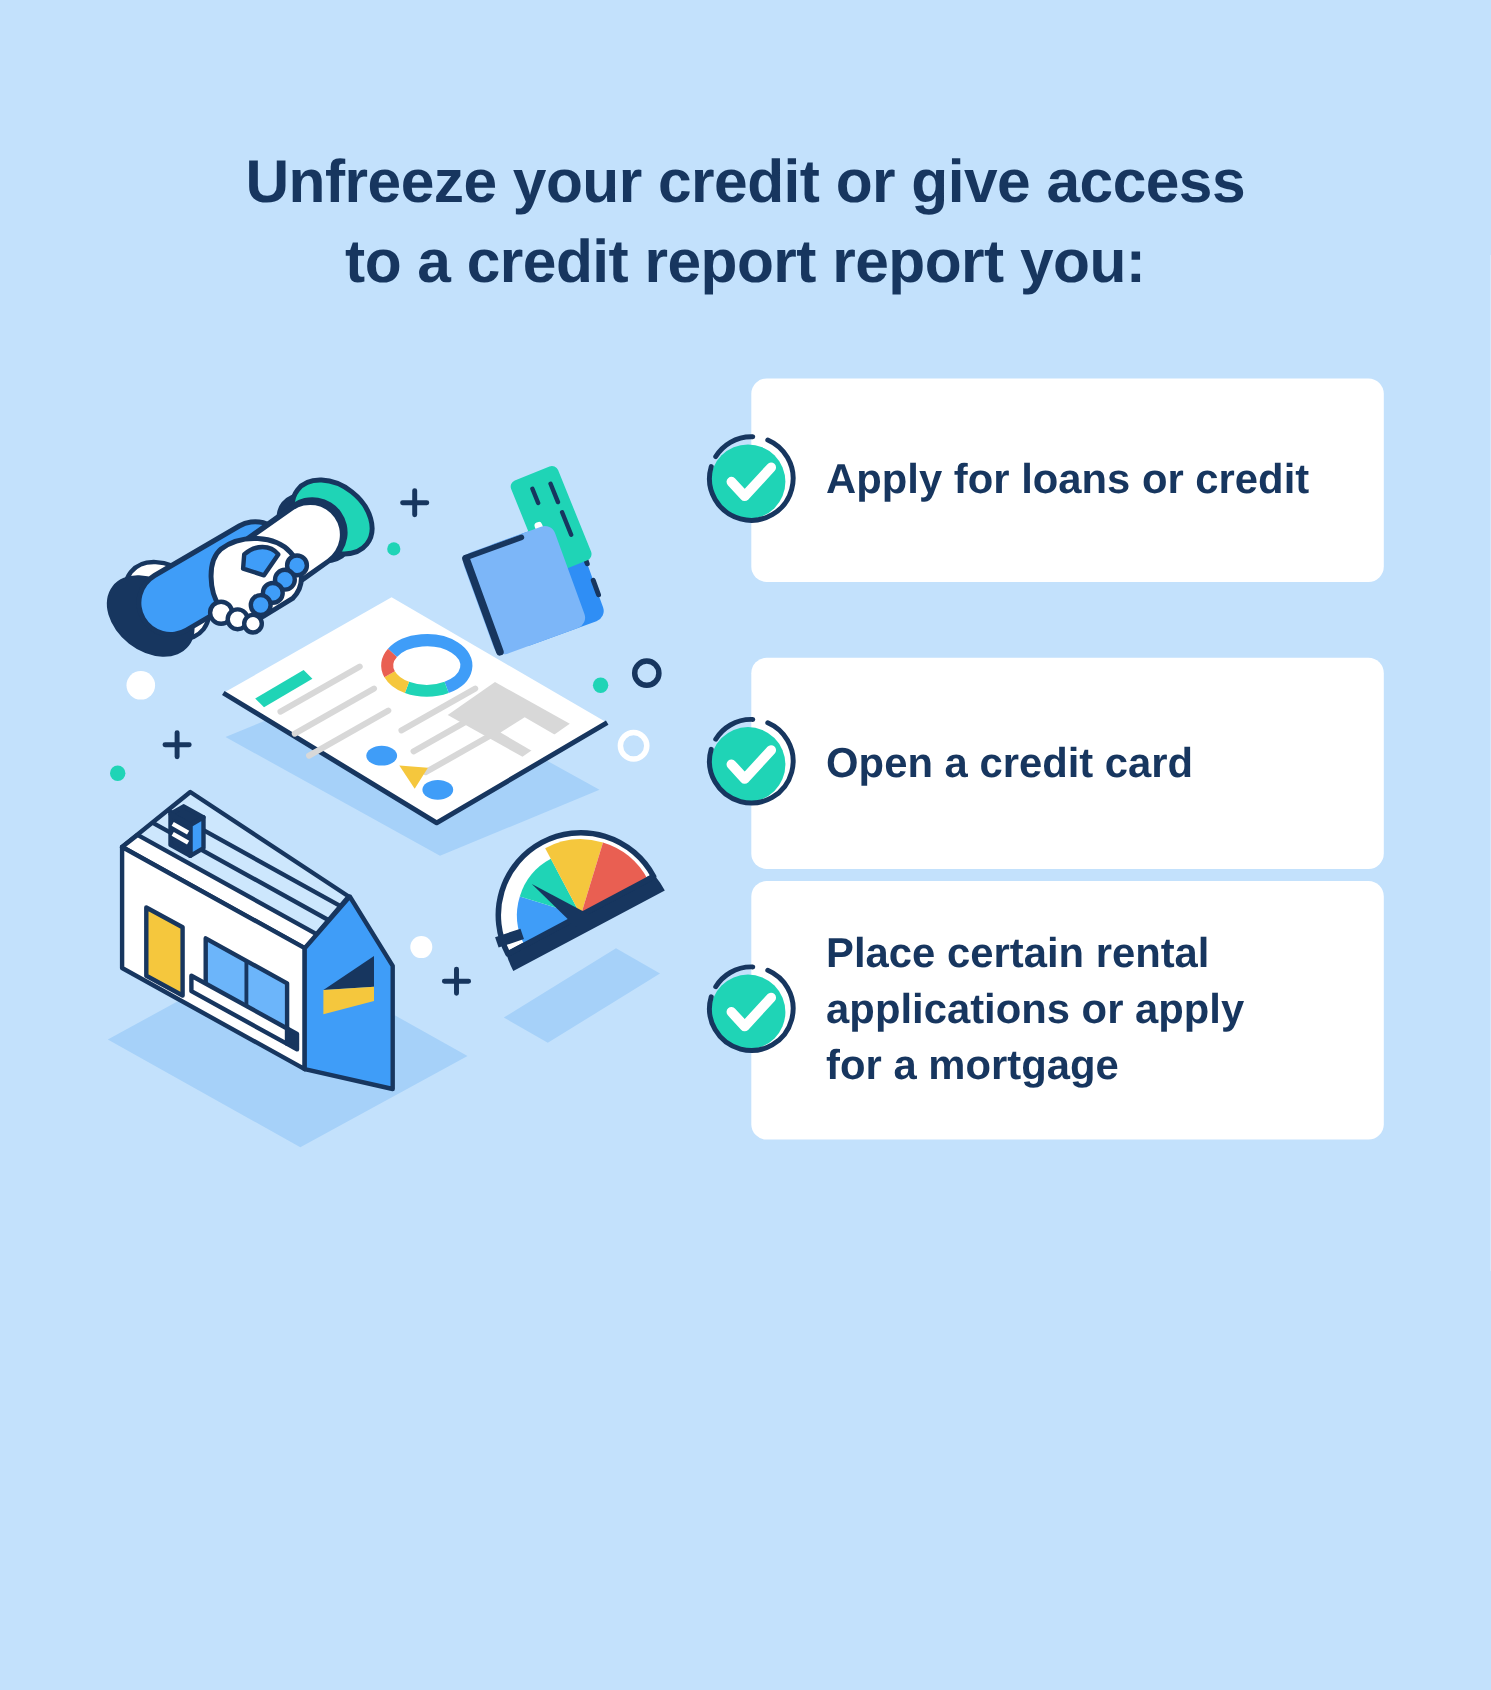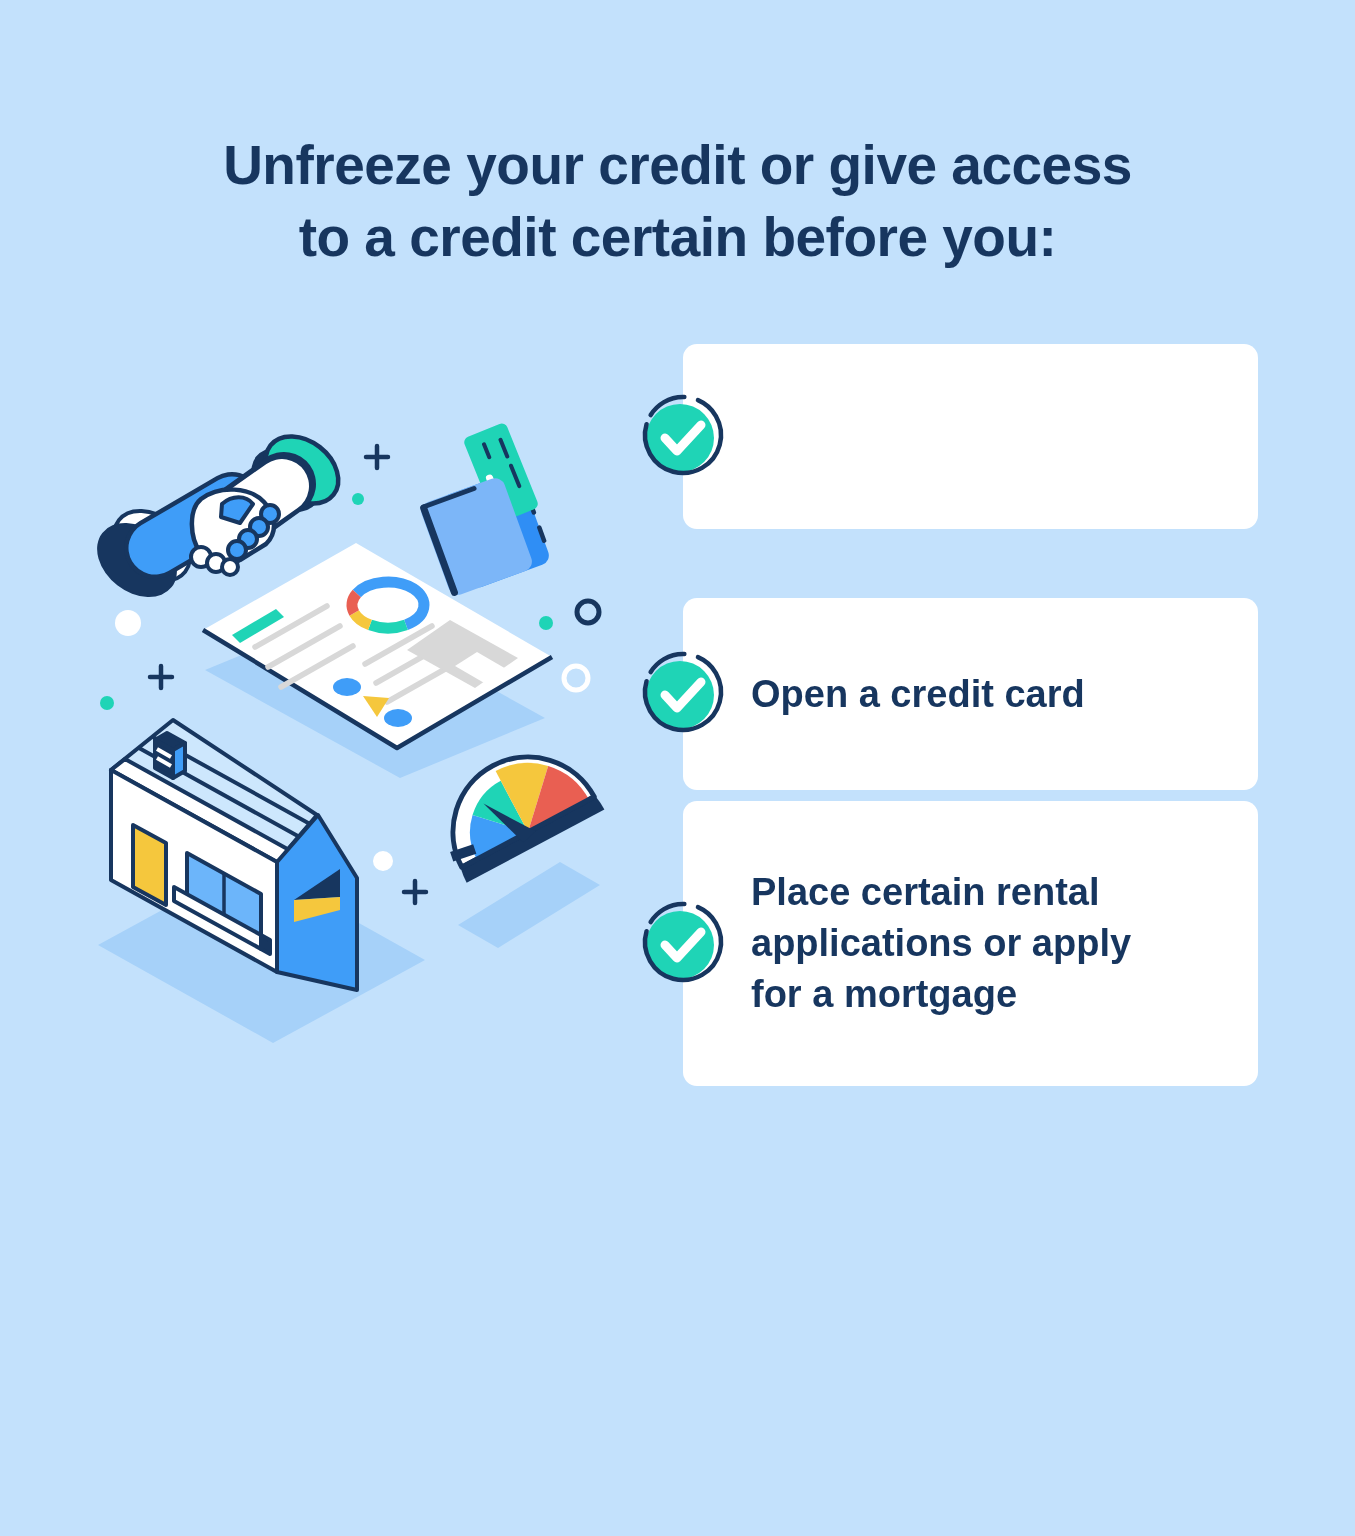--- a/index.html
+++ b/index.html
@@ -26,21 +26,21 @@
   .card{
     position:absolute;
     left:683px;width:575px;
     background:#ffffff;
     border-radius:14px;
     box-sizing:border-box;
     display:flex;align-items:center;
   }
   .card-1{top:344px;height:185px;}
   .card-2{top:598px;height:192px;}
-  .card-3{top:801px;height:285px;}
+  .card-3{top:801px;height:235px;}
   .check{
     position:absolute;
     left:-44px;top:50%;
     width:88px;height:88px;
     transform:translateY(-50%);
   }
   .card .label{
     color:#17365f;
     font-size:38px;
     font-weight:700;
@@ -67,21 +67,21 @@
   }
   .source .src-label{font-weight:700;margin-right:12px;}
 </style>
 </head>
 <body>
 
 <div class="page">
 
   <h1 class="title">
     <span class="line">Unfreeze your credit or give access</span>
-    <span class="line">to a credit certain before you:</span>
+    <span class="line">to a credit report report you:</span>
   </h1>
 
   <svg class="illustration" viewBox="0 0 560 660" xmlns="http://www.w3.org/2000/svg">
 
     <g stroke-linecap="round" fill="none">
       <path d="M286 57 H308 M297 46 V68" stroke="#17365f" stroke-width="4.5"></path>
       <circle cx="278" cy="99" r="6" fill="#1fd4b6" stroke="none"></circle>
       <circle cx="48" cy="223" r="13" fill="#ffffff" stroke="none"></circle>
       <path d="M70 277 H92 M81 266 V288" stroke="#17365f" stroke-width="4.5"></path>
       <circle cx="27" cy="303" r="7" fill="#1fd4b6" stroke="none"></circle>
@@ -201,20 +201,21 @@
       </g>
     </g>
   </svg>
 
   <div class="card card-1">
     <svg class="check" viewBox="0 0 88 88">
       <circle cx="41" cy="45" r="34" fill="#1fd4b6"></circle>
       <circle cx="44" cy="42" r="38" fill="none" stroke="#17365f" stroke-width="4.5" stroke-dasharray="150 10 40 14" stroke-linecap="round" transform="rotate(-30 44 42)"></circle>
       <path d="M26 45 L38 58 L62 32" stroke="#ffffff" stroke-width="9" fill="none" stroke-linecap="round" stroke-linejoin="round"></path>
     </svg>
+    <div class="label">Apply for loans or credit</div>
   </div>
 
   <div class="card card-2">
     <svg class="check" viewBox="0 0 88 88">
       <circle cx="41" cy="45" r="34" fill="#1fd4b6"></circle>
       <circle cx="44" cy="42" r="38" fill="none" stroke="#17365f" stroke-width="4.5" stroke-dasharray="150 10 40 14" stroke-linecap="round" transform="rotate(-30 44 42)"></circle>
       <path d="M26 45 L38 58 L62 32" stroke="#ffffff" stroke-width="9" fill="none" stroke-linecap="round" stroke-linejoin="round"></path>
     </svg>
     <div class="label">Open a credit card</div>
   </div>

